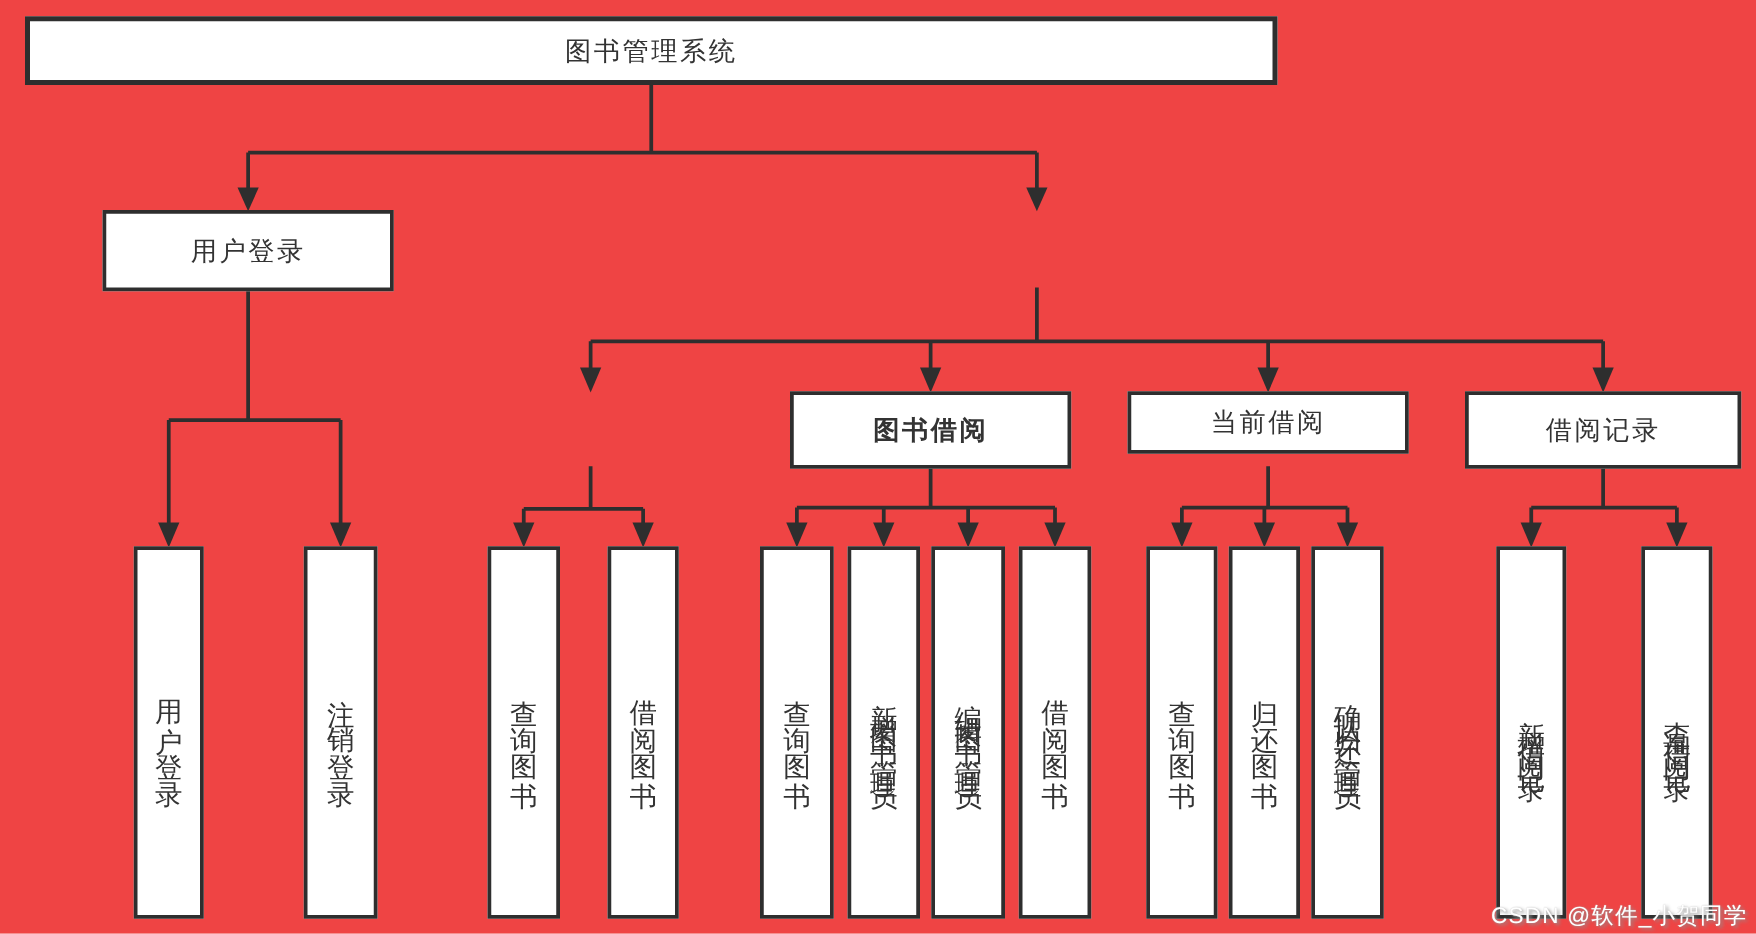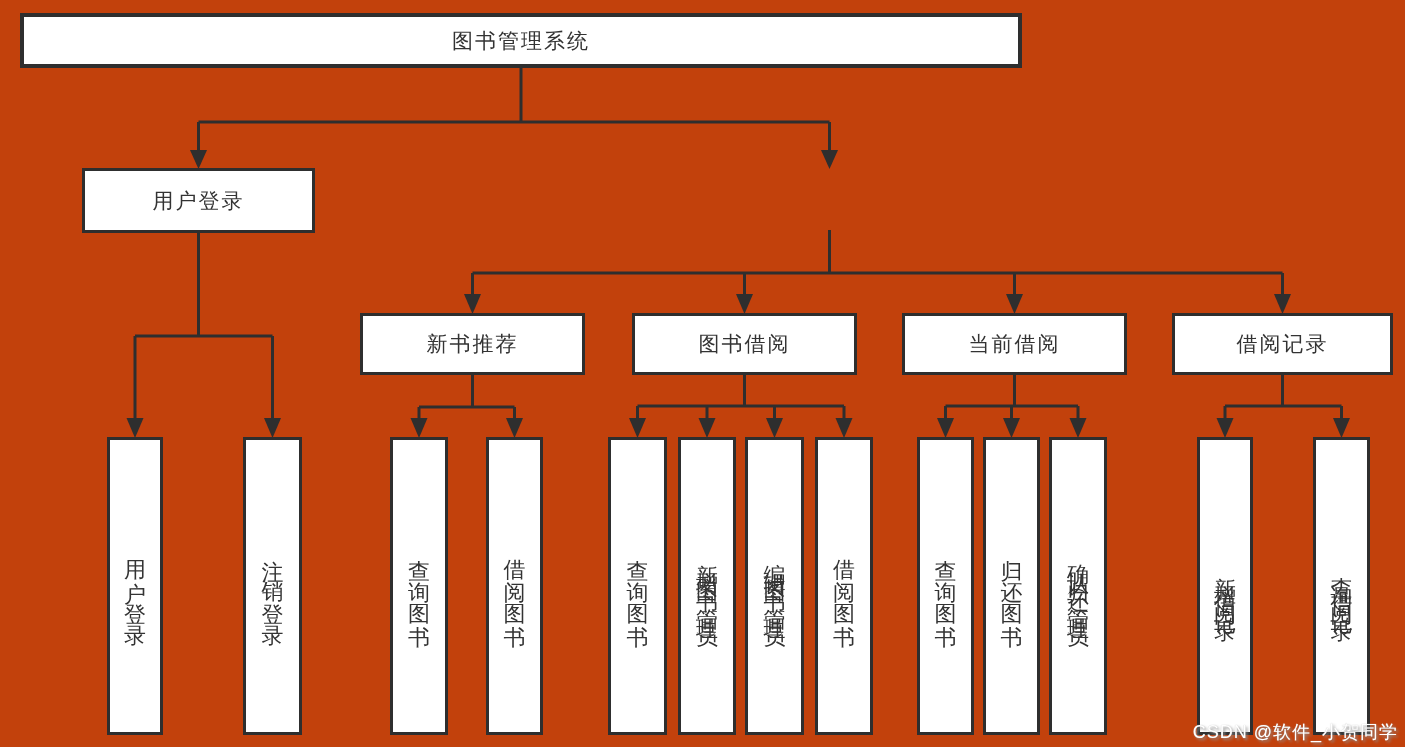--- a/index.html
+++ b/index.html
@@ -1,19 +1,19 @@
 <!DOCTYPE html>
 <html><head>
 <meta charset="utf-8">
 <style>
   html,body { margin:0; padding:0; background:#ffffff; }
   #canvas {
     position:relative;
     width:1405px; height:747px;
-    background:#c2410c;
+    background:#ef4444;
     overflow:hidden;
     font-family:"Liberation Sans","DejaVu Sans",sans-serif;
   }
   .wires { position:absolute; left:0; top:0; z-index:0; }
   .wires path { stroke:#2e2e2e; stroke-width:3; fill:none; }
   .wires line { stroke:#2e2e2e; stroke-width:3; }
   .wires polygon { fill:#2e2e2e; }
   .hbox {
     position:absolute; z-index:1;
     box-sizing:border-box;
@@ -105,27 +105,24 @@
   </svg>
 
   <div class="hbox root" style="left:20px; top:13px; width:1002px; height:55px;">
     <span>图书管理系统</span>
   </div>
 
   <div class="hbox" style="left:82px; top:168px; width:233px; height:65px;">
     <span>用户登录</span>
   </div>
 
-  <div class="hbox" style="left:360px; top:313px; width:225px; height:62px;">
-    <span>新书推荐</span>
-  </div>
-  <div class="hbox" style="left:632px; top:313px; width:225px; height:62px;">
+  <div class="hbox" style="left:632px; top:313px; width:225px; height:62px;font-weight:bold;">
     <span>图书借阅</span>
   </div>
-  <div class="hbox" style="left:902px; top:313px; width:225px; height:62px;">
+  <div class="hbox" style="left:902px; top:313px; width:225px; height:50px;">
     <span>当前借阅</span>
   </div>
   <div class="hbox" style="left:1172px; top:313px; width:221px; height:62px;">
     <span>借阅记录</span>
   </div>
 
   <div class="vbox" style="left:107px; width:56px;">
     <span class="vtext" style="letter-spacing: 22px;">用户登录</span>
   </div>
   <div class="vbox" style="left:243px; width:59px;">

